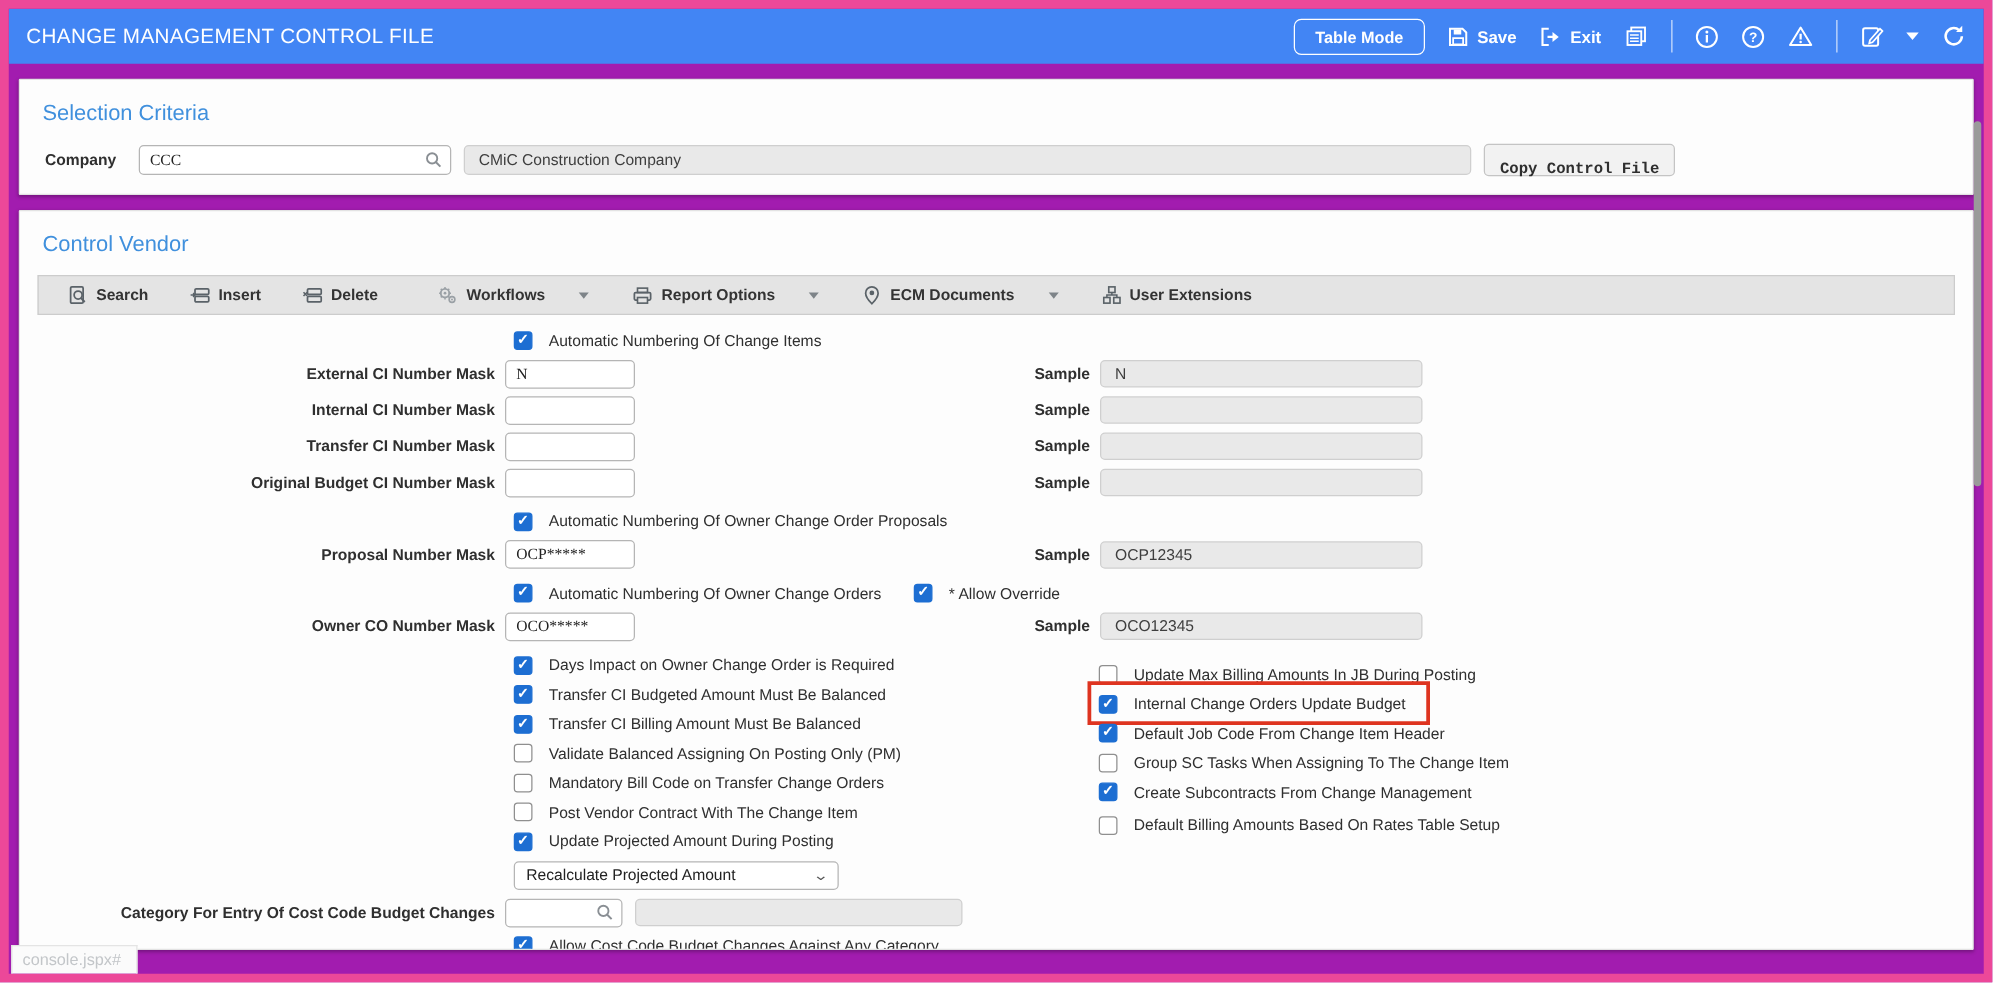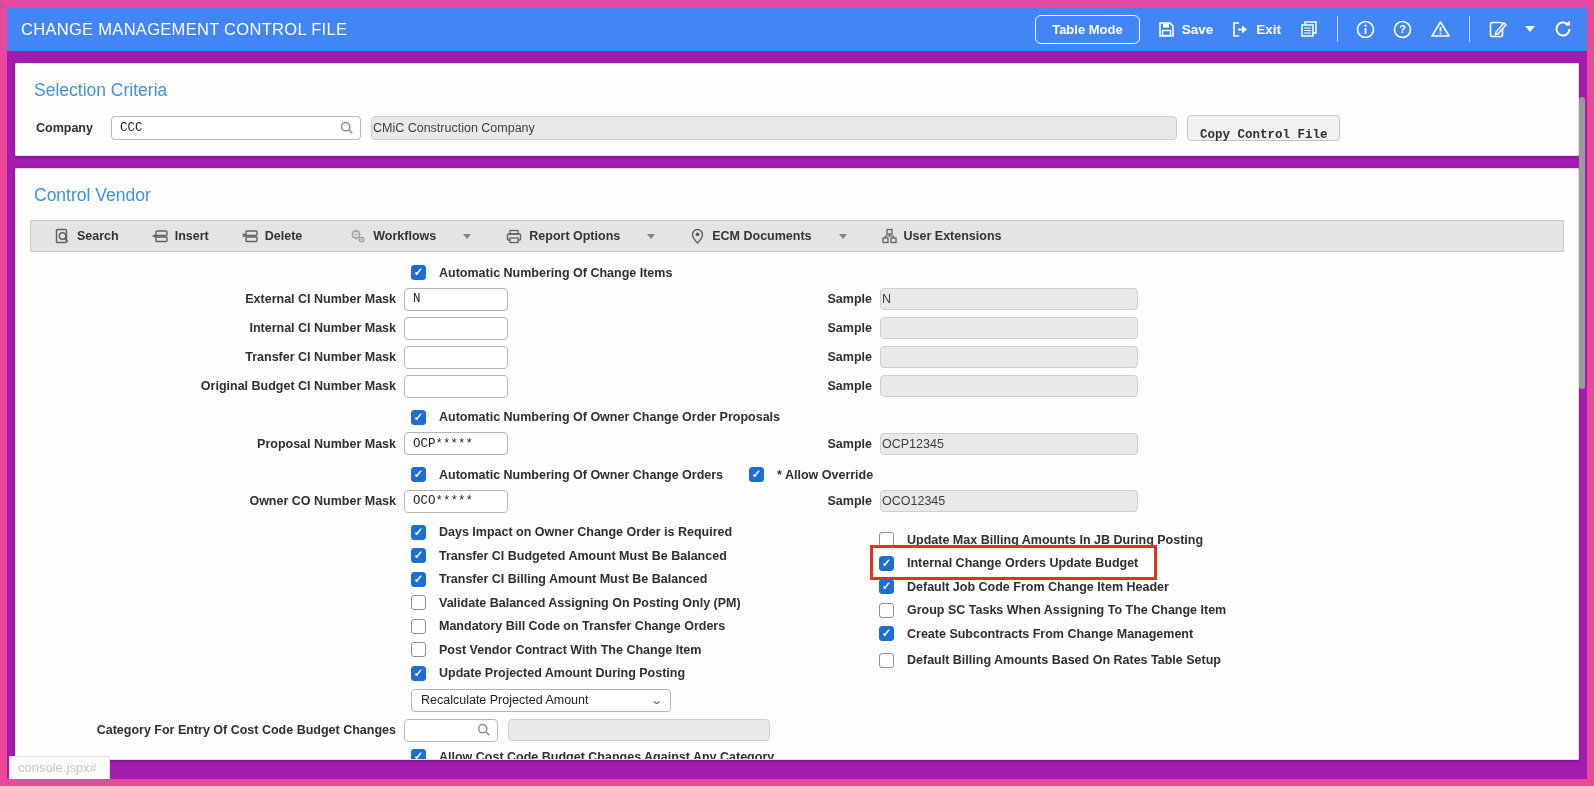--- a/index.html
+++ b/index.html
@@ -20,24 +20,24 @@
   
   .panel { background:#fdfdfd; margin:12px 8px; border:1px solid #e3e3e3; border-radius:1px; box-shadow:0 1px 3px rgba(0,0,0,.28); }
   .panel-selection { margin-top:12px; padding:10px 14px 14px 14px; }
   .panel-control { margin-top:12px; padding:10px 14px 0 14px; height:592px; overflow:hidden; position:relative; }
   .panel-title { color:#4090dd; font-size:17.5px; font-weight:400; margin:6px 0 14px 4px; }
 
   
   .sel-row { display:flex; align-items:center; gap:10px; }
   .sel-label { font-size:12.5px; font-weight:700; color:#2f2f2f; margin:0 8px 0 6px; }
   .lov-wrap { position:relative; }
-  .tinput { height:24px; border:1px solid #b5b5b5; border-radius:4px; font-family:Liberation Mono, monospace; font-size:12.5px; color:#222; padding:0 8px; background:#fff; outline:none; }
+  .tinput { height:24px; border:1px solid #b5b5b5; border-radius:4px; font-family:Liberation Serif, serif; font-size:12.5px; color:#222; padding:0 8px; background:#fff; outline:none; }
   .company-input { width:250px; padding-right:26px; }
   .lov-glass { position:absolute; right:7px; top:5px; }
-  .dfield { height:24px; background:#e9e9e9; border:1px solid #cfcfcf; border-radius:4px; font-size:12.5px; color:#3e3e3e; display:flex; align-items:center; padding:0 1px; }
+  .dfield { height:24px; background:#e9e9e9; border:1px solid #cfcfcf; border-radius:4px; font-size:12.5px; color:#3e3e3e; display:flex; align-items:center; padding:0 11px; }
   .company-name { width:806px; }
   .btn-gray { height:26px; background:#f2f2f2; border:1px solid #c4c4c4; border-radius:4px; font-family:Liberation Mono, monospace; font-size:12.5px; font-weight:700; color:#2f2f2f; padding:12px 12px; cursor:pointer; }
 
   
   .toolbar { height:32px; background:#e4e4e4; border:1px solid #cccccc; display:flex; align-items:center; padding:0 6px 0 16px; gap:11px; }
   .titem { display:flex; align-items:center; gap:7px; font-size:12.5px; font-weight:700; color:#333; cursor:pointer; padding:0 14px 0 8px; }
   .tcaret { width:0; height:0; border-left:4.5px solid transparent; border-right:4.5px solid transparent; border-top:5.5px solid #7e8489; display:inline-block; margin:0 16px 0 2px; cursor:pointer; }
 
   
   .form { position:relative; padding-top:9px; height:538px; }
@@ -47,21 +47,21 @@
   .mask-input { width:104px; height:23px; }
   .sample-group { position:absolute; left:752px; display:flex; align-items:center; }
   .slabel { width:98px; text-align:right; font-size:12.5px; font-weight:700; color:#2f2f2f; padding-right:8px; }
   .sample-field { width:258px; height:22px; }
 
   .check-row { height:23.5px; padding-left:381px; gap:0; width:max-content; }
   .check-row.gap-top { margin-top:5px; }
   .cb { width:15px; height:15px; border:1px solid #8f8f8f; border-radius:3px; background:#fff; display:inline-flex; align-items:center; justify-content:center; cursor:pointer; flex:none; }
   .cb.checked { background:#1d6ed2; border-color:#1d6ed2; }
   .cb.checked::after { content:"\2713"; color:#fff; font-size:11.5px; font-weight:700; line-height:1; }
-  .cblabel { font-size:12.5px; font-weight:700; color:#2f2f2f; margin-left:13px; white-space:nowrap; }
+  .cblabel { font-size:12.5px; font-weight:400; color:#2f2f2f; margin-left:13px; white-space:nowrap; }
   .cb2 { margin-left:26px; }
 
   .dd-row { height:30px; padding-left:381px; }
   .dropdown { width:260px; height:23px; border:1px solid #b5b5b5; border-radius:4px; background:#fff; display:flex; align-items:center; justify-content:space-between; padding:0 9px; font-size:12.5px; color:#222; cursor:pointer; }
   .dd-chev { color:#555; font-size:11px; transform:scaleX(1.4); }
 
   .cat-row { height:30px; }
   .cat-input-wrap { position:relative; }
   .cat-input { width:94px; height:23px; padding-right:24px; }
   .cat-name { width:262px; height:22px; margin-left:10px; }

